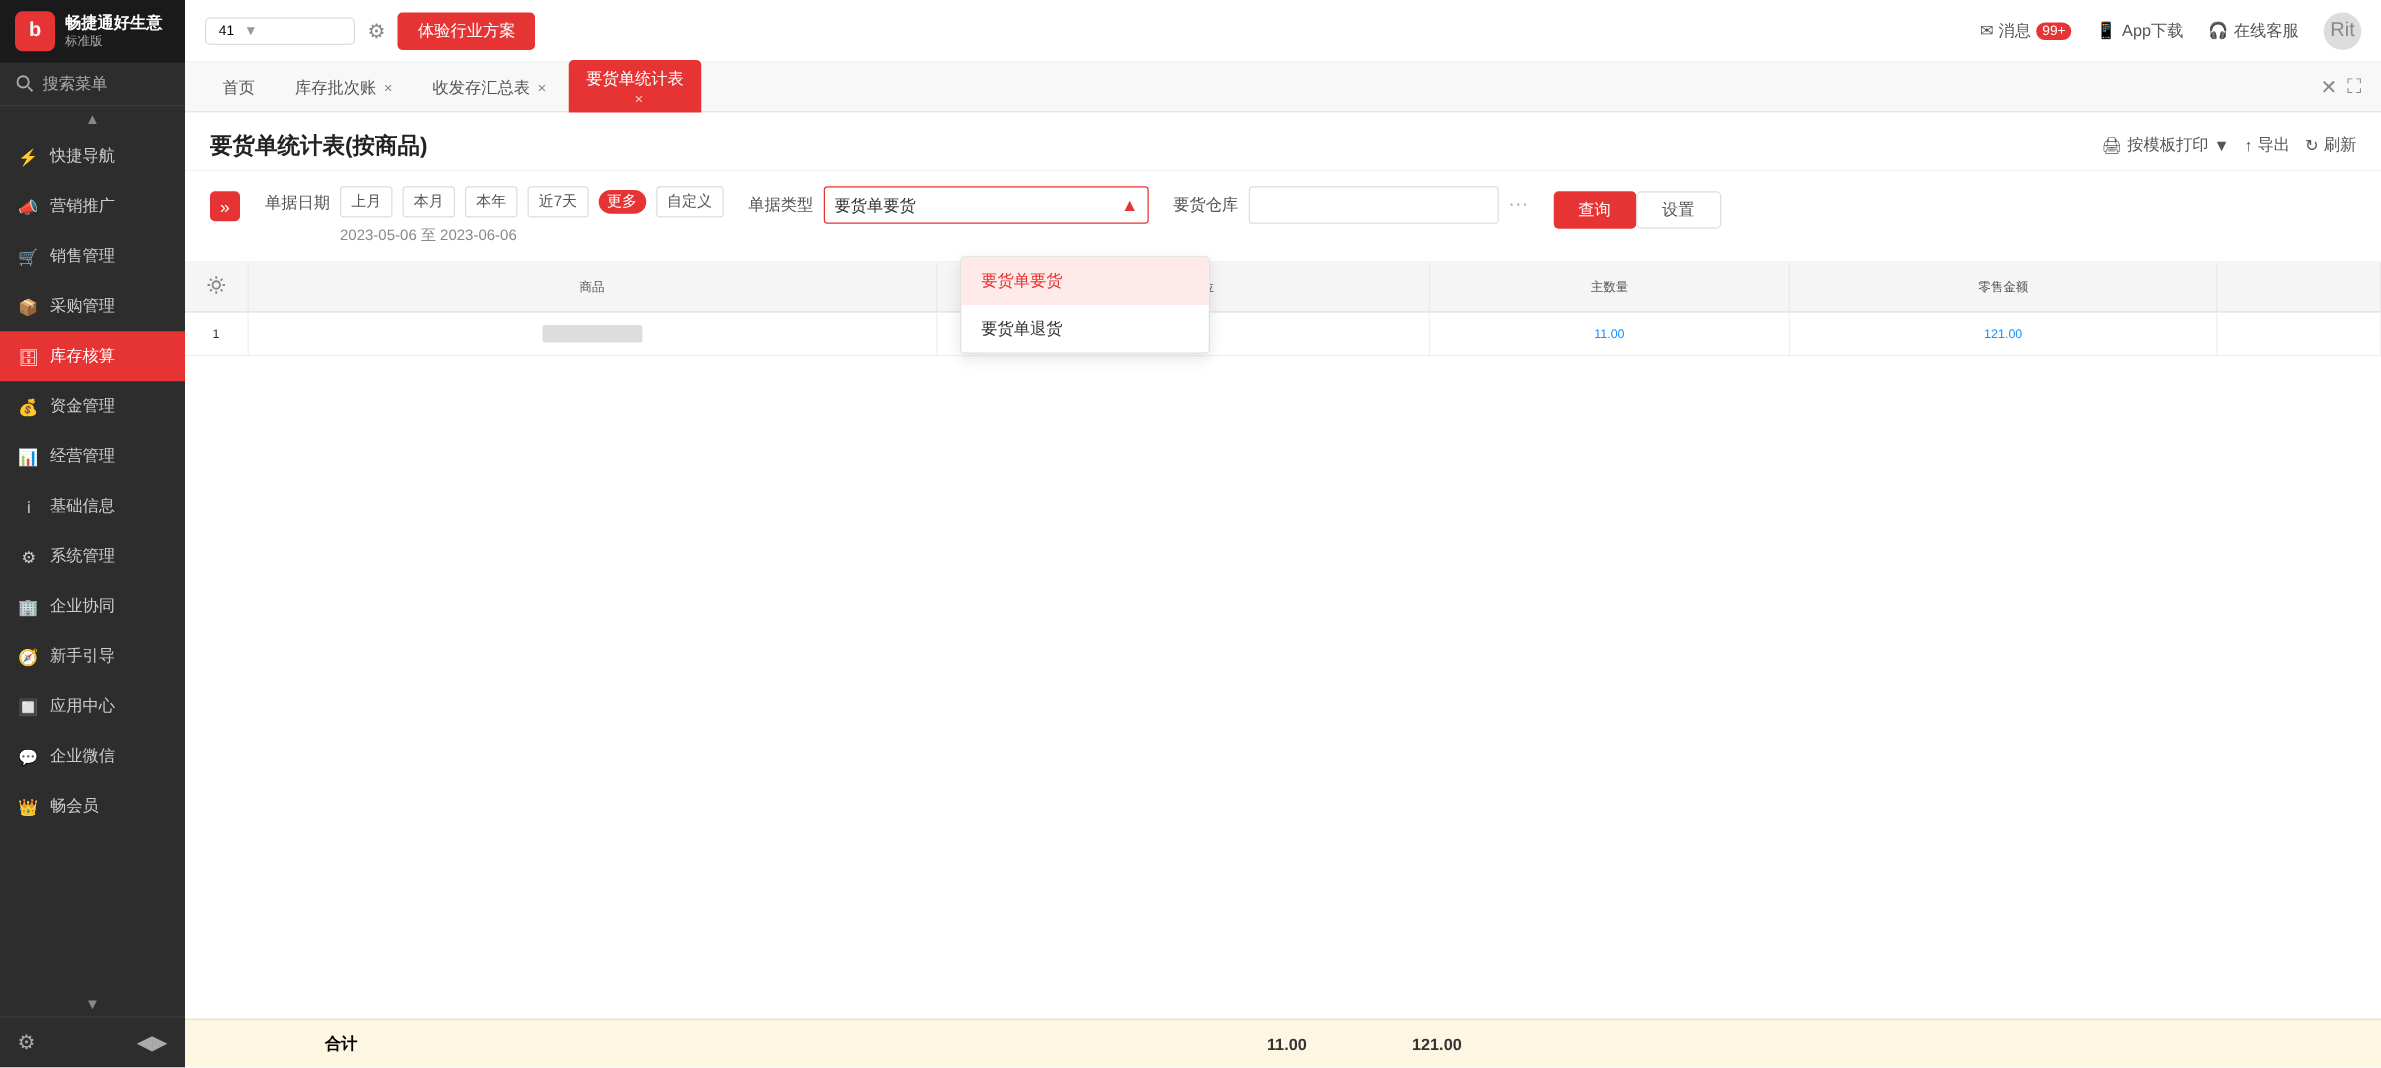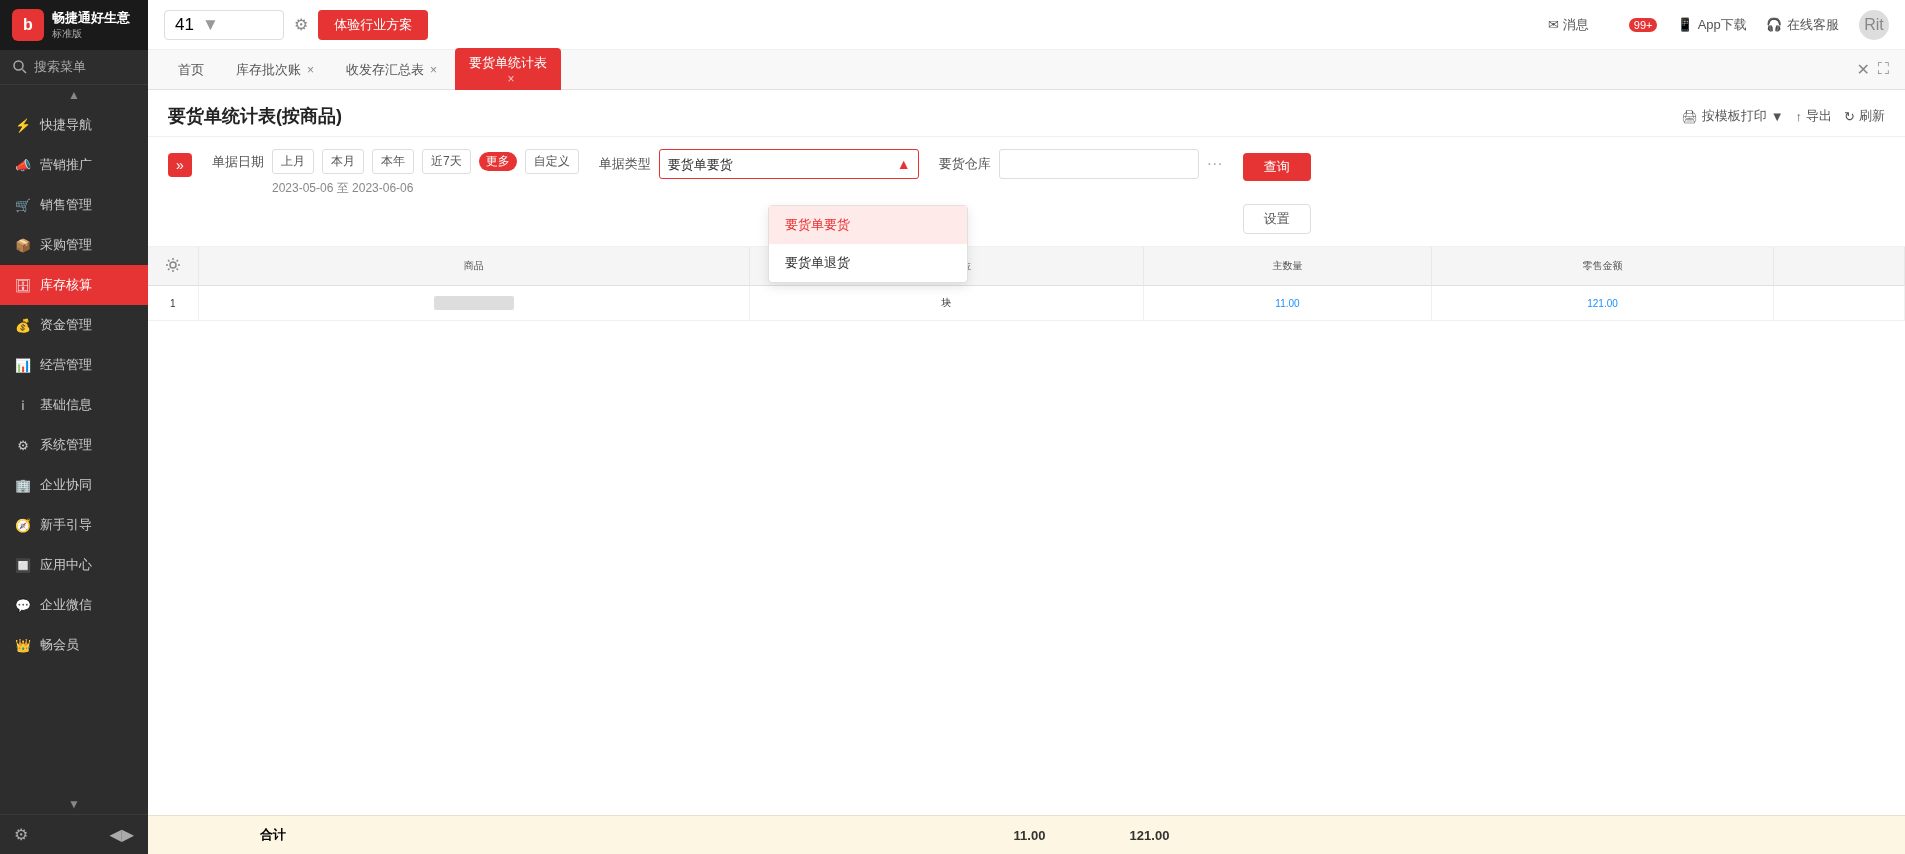--- a/index.html
+++ b/index.html
@@ -107,21 +107,21 @@
       justify-content: space-between;
       flex-shrink: 0;
     }
     .topbar-left { display: flex; align-items: center; gap: 10px; }
     .store-selector {
       display: flex;
       align-items: flex-end;
       border: 1px solid #ddd;
       border-radius: 4px;
       padding: 4px 10px;
-      font-size: 17px;
+      font-size: 11px;
       cursor: pointer;
       min-width: 120px;
     }
     .store-selector .arrow { margin-left: 8px; color: #999; }
     .gear-icon { color: #888; cursor: pointer; font-size: 16px; }
     .trial-btn {
       background: #e63333;
       color: #fff;
       border: none;
       border-radius: 4px;
@@ -142,21 +142,20 @@
       color: #555;
       font-size: 13px;
       cursor: pointer;
     }
     .badge {
       background: #e63333;
       color: #fff;
       border-radius: 10px;
       padding: 1px 5px;
       font-size: 11px;
-      margin-left: 36px;
     }
     .avatar {
       width: 30px;
       height: 30px;
       background: #ddd;
       border-radius: 50%;
       overflow: hidden;
       display: flex;
       align-items: center;
       justify-content: center;
@@ -319,22 +318,22 @@
       padding: 4px 8px;
       font-size: 13px;
       min-width: 200px;
       height: 30px;
       background: #fff;
     }
     .warehouse-more { color: #aaa; cursor: pointer; font-size: 16px; }
 
     .filter-buttons {
       display: flex;
-      flex-direction: column;
-      gap: 23px;
+      flex-direction: row;
+      gap: 0;
       margin-top: 4px;
     }
     .query-btn {
       background: #e63333;
       color: #fff;
       border: none;
       border-radius: 4px;
       padding: 5px 20px;
       font-size: 13px;
       cursor: pointer;

